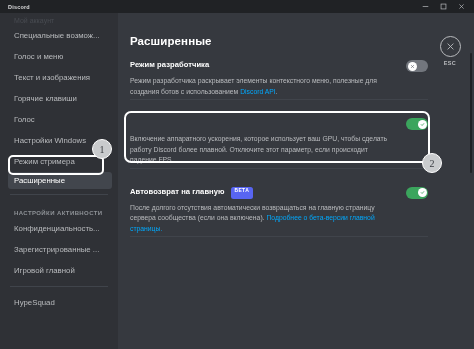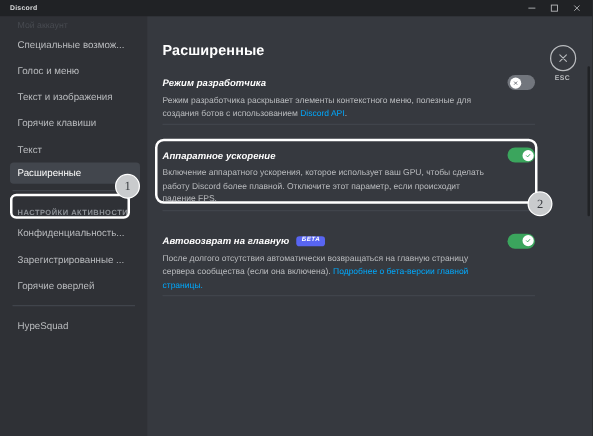--- a/index.html
+++ b/index.html
@@ -95,23 +95,22 @@
     color: #ffffff;
     margin-bottom: 13px;
     letter-spacing: .1px;
   }
   .setting {
     position: relative;
     padding: 0 0 9px 0;
   }
   .setting + .setting { padding-top: 9px; }
   .set-top {
-    display: flex; align-items: center;
+    display: flex; 
     margin-bottom: 4px;
-    font-style: italic;
   }
   .set-label {
     font-size: 7.6px; font-weight: bold;
     color: #ffffff;
     letter-spacing: .05px;
   }
   .badge {
     margin-left: 6px;
     background: #5865f2;
     color: #ffffff;
@@ -232,29 +231,31 @@
   </div>
 
   <div class="sidebar">
 
     <div class="side-row partial">Мой аккаунт</div>
 
     <div class="side-row">Специальные возмож...</div>
     <div class="side-row">Голос и меню</div>
     <div class="side-row">Текст и изображения</div>
     <div class="side-row">Горячие клавиши</div>
-    <div class="side-row">Текст</div>
+    <div class="side-row">Голос</div>
+    <div class="side-row">Настройки Windows</div>
+    <div class="side-row">Режим стримера</div>
     <div class="side-row active">Расширенные</div>
 
     <div class="divider"></div>
 
     <div class="side-head">НАСТРОЙКИ АКТИВНОСТИ</div>
     <div class="side-row">Конфиденциальность...</div>
     <div class="side-row">Зарегистрированные ...</div>
-    <div class="side-row">Горячие оверлей</div>
+    <div class="side-row">Игровой главной</div>
 
     <div class="divider"></div>
 
     <div class="side-row">HypeSquad</div>
 
   </div>
 
   <div class="main">
 
     <div class="page-title">Расширенные</div>
@@ -272,21 +273,20 @@
         </div>
       </div>
       <div class="set-desc">
         <span>Режим разработчика раскрывает элементы контекстного меню, полезные для создания ботов с использованием </span><span class="lnk">Discord API</span><span>.</span>
       </div>
       <div class="sep"></div>
     </div>
 
     <div class="setting">
       <div class="set-top">
-        <span class="set-label">Аппаратное ускорение</span>
         <span class="spacer"></span>
         <div class="toggle on">
           <span class="knob">
             <svg width="5" height="5" viewBox="0 0 10 10">
                 <path d="M2.4 5.2 L4.2 7 L7.6 3.2" stroke="#3ba55d" stroke-width="1.6" fill="none" stroke-linecap="round" stroke-linejoin="round"></path>
               </svg>
           </span>
         </div>
       </div>
       <div class="set-desc">

